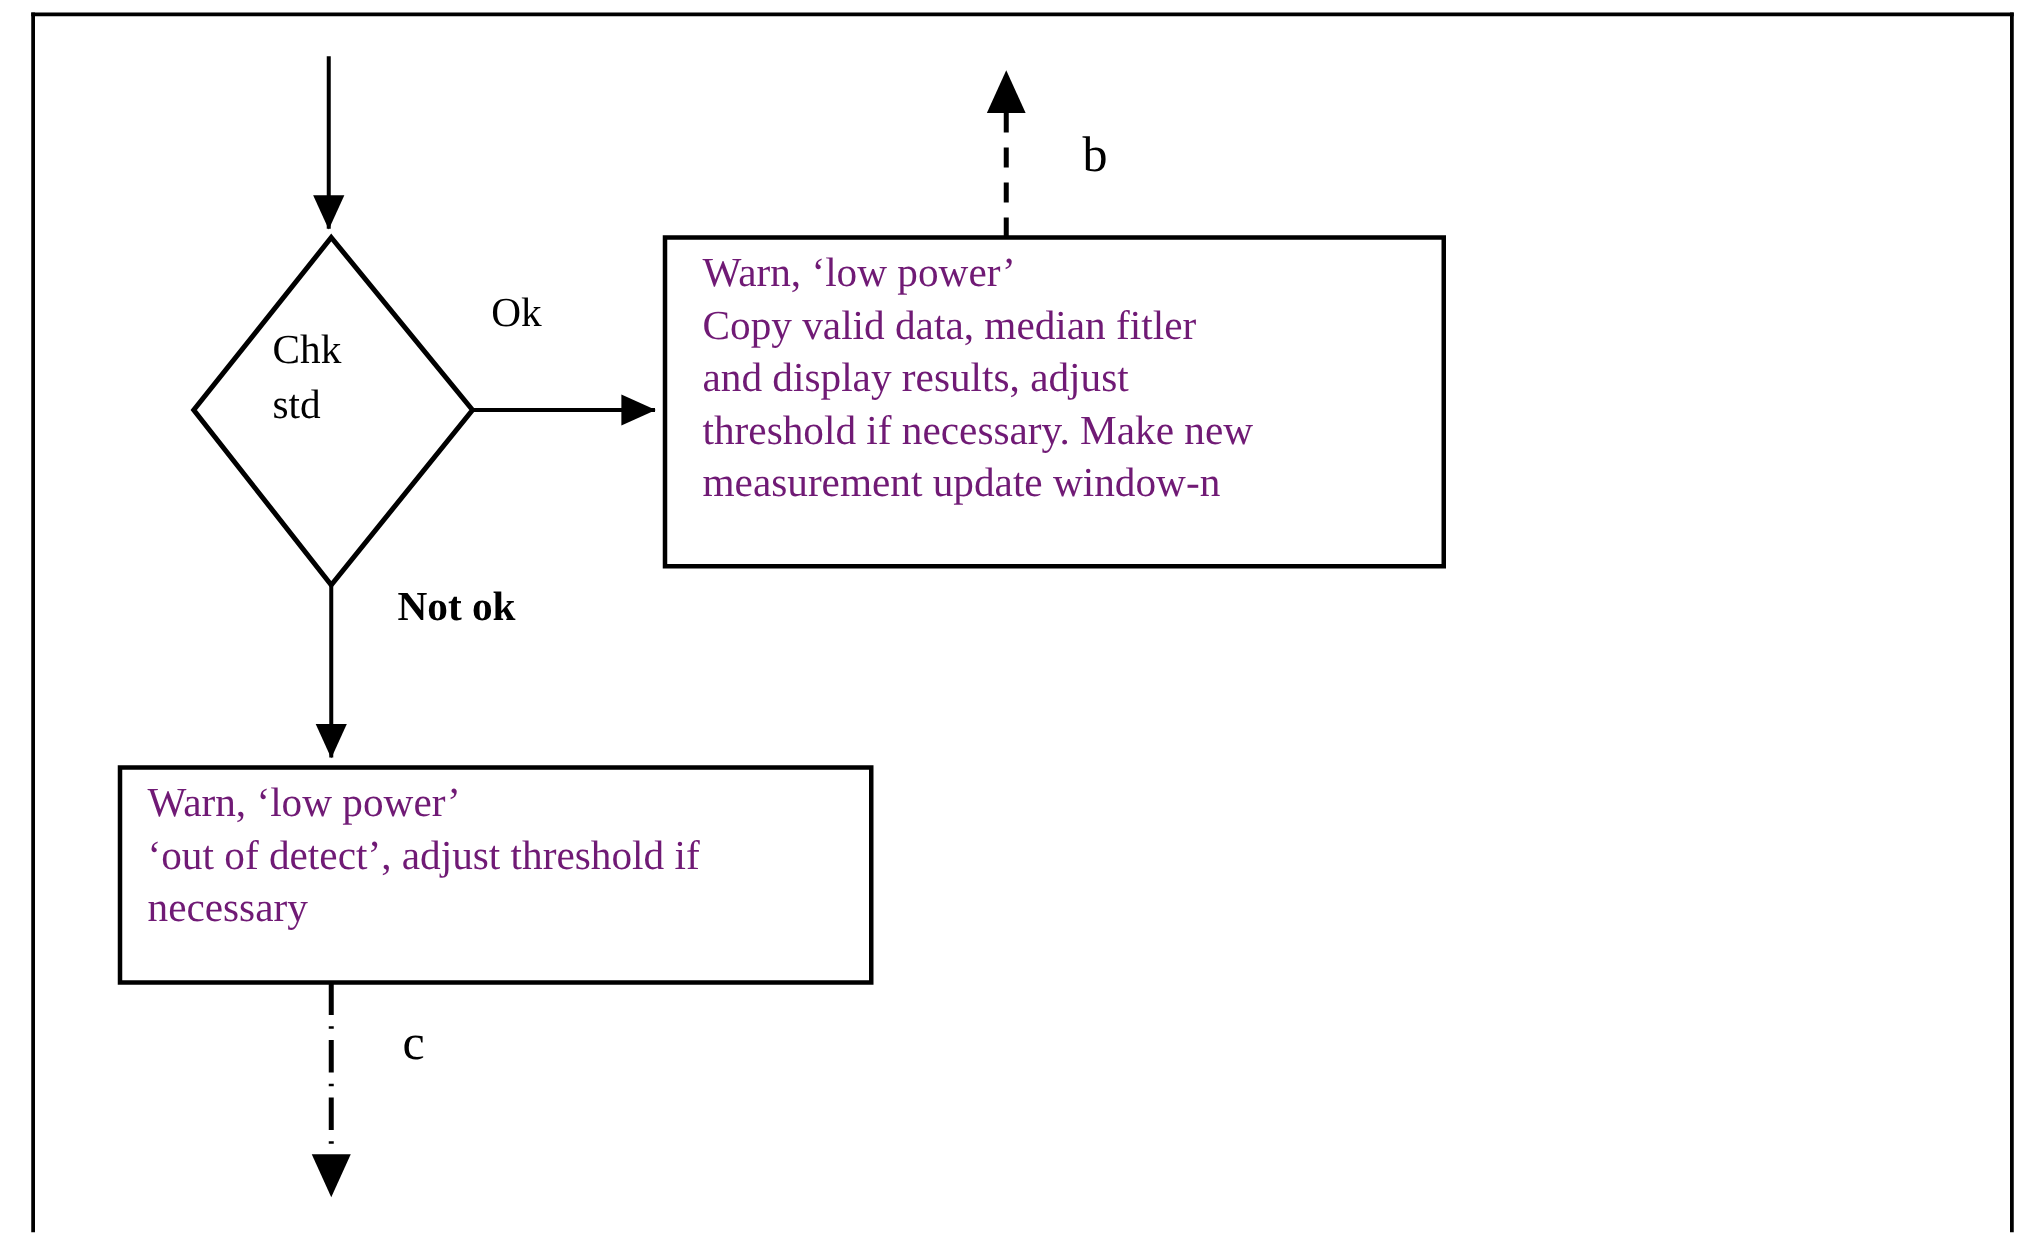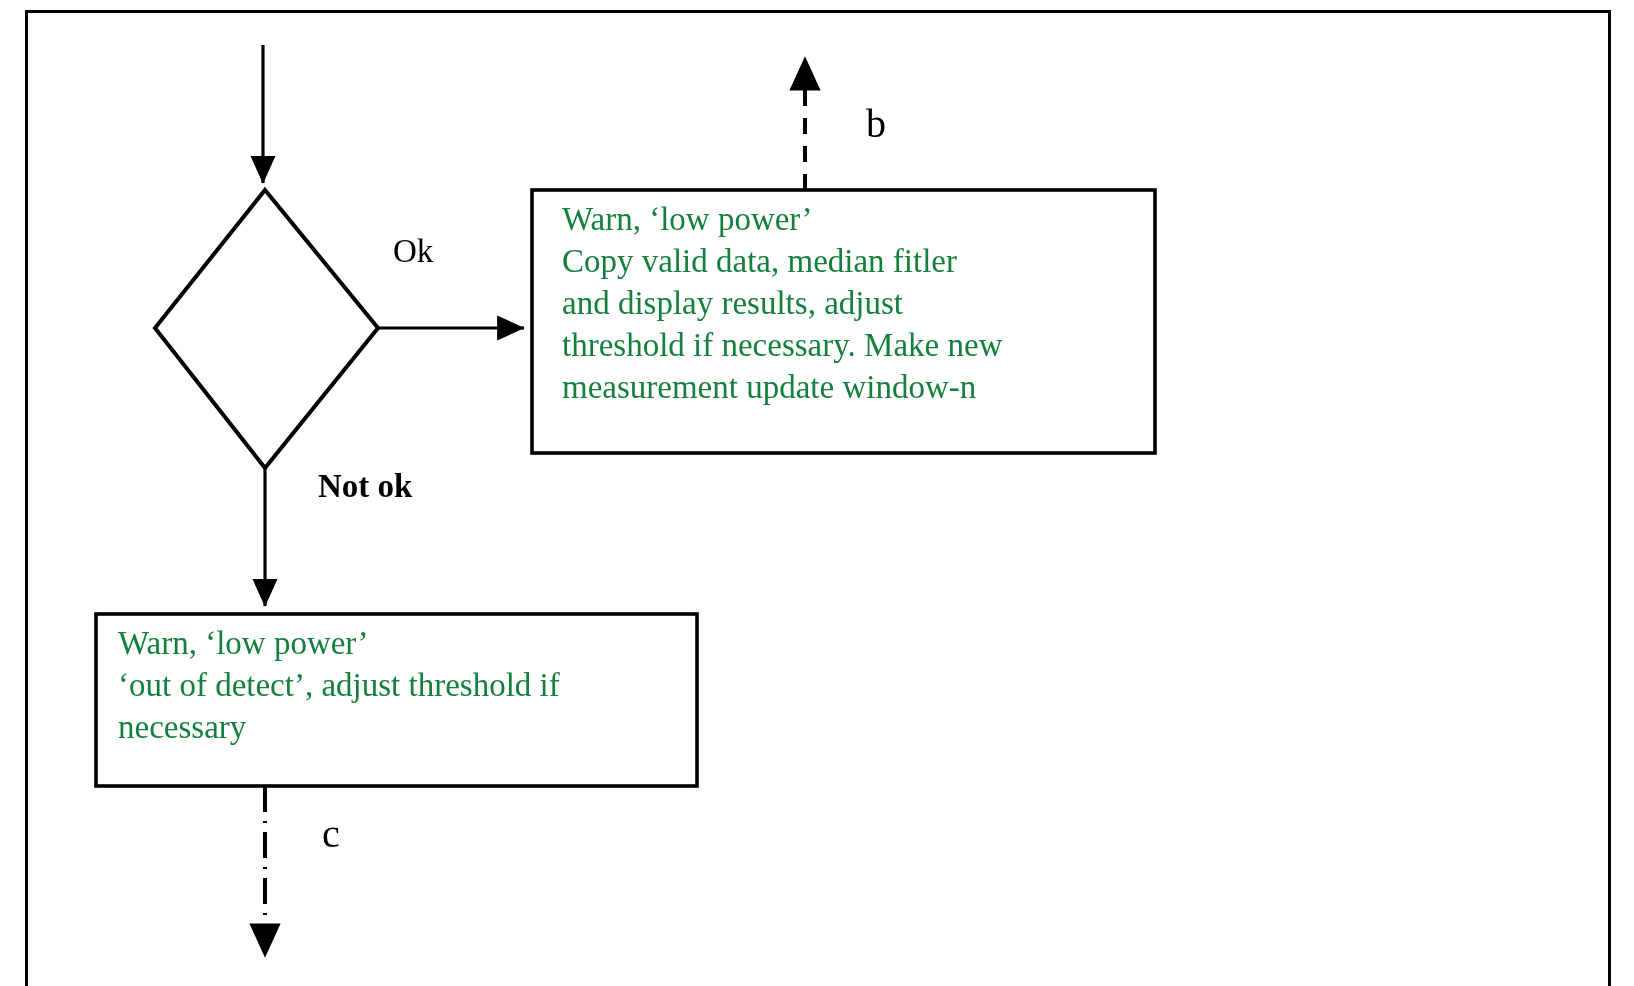--- a/index.html
+++ b/index.html
@@ -29,21 +29,21 @@
   }
   svg#diagram {
     position: absolute;
     left: 0;
     top: 0;
     width: 1634px;
     height: 986px;
   }
   .node-text {
     position: absolute;
-    color: #15803d;
+    color: #701a75;
     font-family: "Liberation Serif", "DejaVu Serif", serif;
     white-space: pre;
     line-height: 42px;
     font-size: 33px;
   }
   .edge-label {
     position: absolute;
     color: #000000;
     font-family: "Liberation Serif", "DejaVu Serif", serif;
     font-size: 33px;
@@ -122,20 +122,22 @@
 
     <g>
       <line x1="805" y1="190" x2="805" y2="57" stroke="#000000" stroke-width="4" stroke-dasharray="16 12" marker-end="url(#arrowhead)"></line>
     </g>
 
     <g>
       <line x1="265" y1="786" x2="265" y2="957" stroke="#000000" stroke-width="4" stroke-dasharray="26 9 2 9" marker-end="url(#arrowhead)"></line>
     </g>
   </svg>
 
+  <div id="decision-text">Chk
+std</div>
 
   <div class="node-text" id="process-ok-text">Warn, ‘low power’
 Copy valid data, median fitler
 and display results, adjust
 threshold if necessary. Make new
 measurement update window-n</div>
 
   <div class="node-text" id="process-notok-text">Warn, ‘low power’
 ‘out of detect’, adjust threshold if
 necessary</div>

